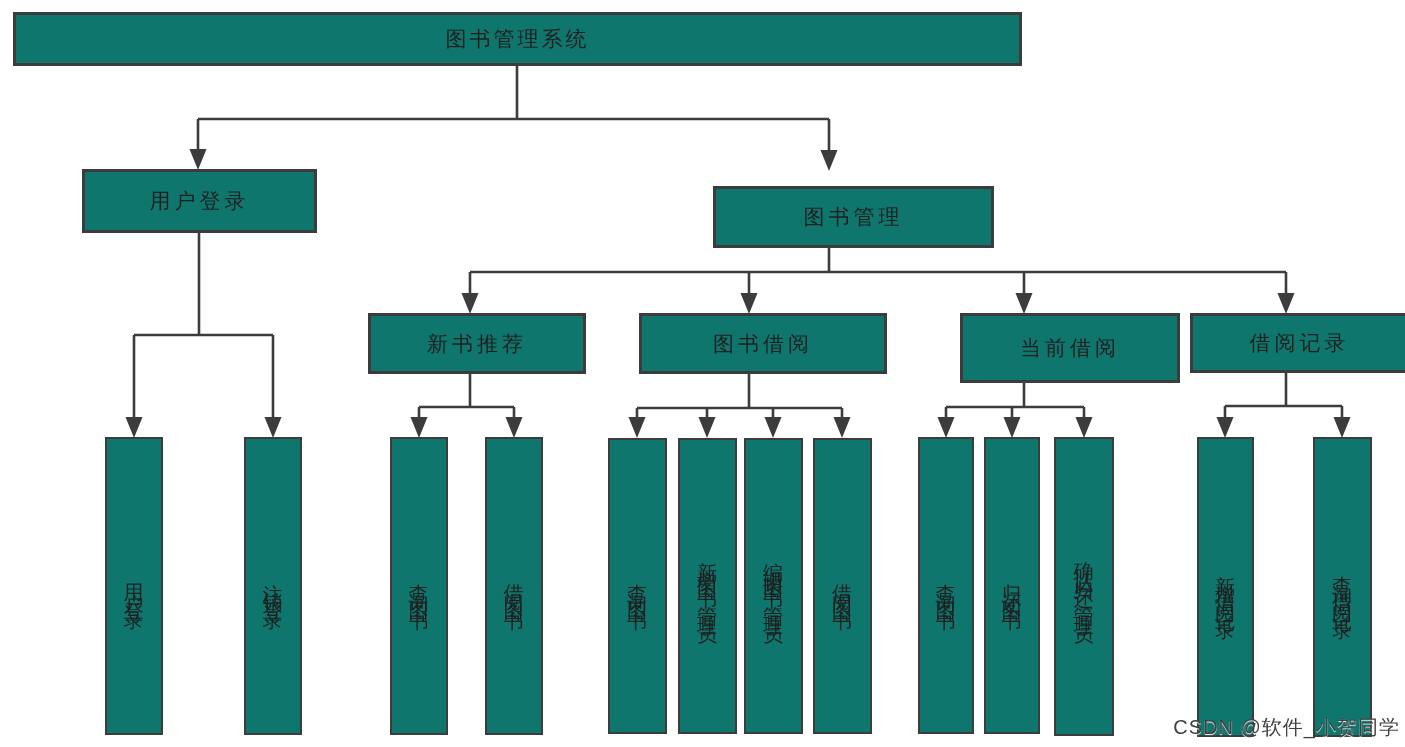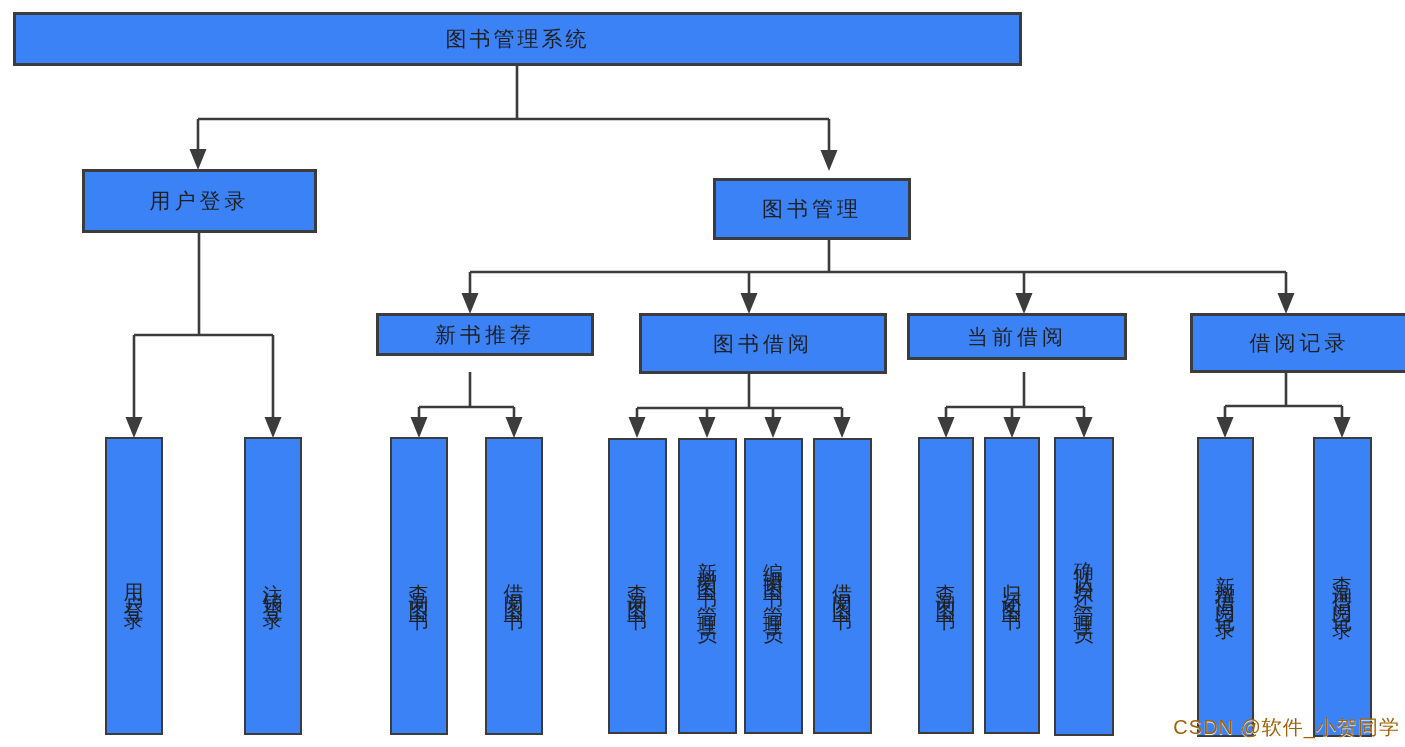--- a/index.html
+++ b/index.html
@@ -2,36 +2,36 @@
 <html><head>
 <meta charset="utf-8">
 <style>
   html,body{margin:0;padding:0;background:#ffffff;}
   .canvas{
     position:relative;width:1405px;height:747px;background:#ffffff;
     font-family:"Liberation Sans","DejaVu Sans",sans-serif;overflow:hidden;
   }
   .wires{position:absolute;left:0;top:0;width:1405px;height:747px;pointer-events:none;}
   .node{
-    position:absolute;box-sizing:border-box;background:#3b82f6;
+    position:absolute;box-sizing:border-box;background:#0f766e;
     border:3px solid #3c3c3c;color:#1f1f1f;
     display:flex;align-items:center;justify-content:center;
     z-index:2;
   }
   .h-node{font-size:21px;letter-spacing:4px;white-space:nowrap;}
   .root-node{font-size:21px;letter-spacing:3px;}
   .leaf{border-width:2px;}
   .leaf span{
     writing-mode:vertical-rl;
     font-size:20px;line-height:1;letter-spacing:9px;
     color:#1f1f1f;
   }
   .watermark{
     position:absolute;right:5px;top:714px;z-index:6;
-    font-size:20px;color:#a16207;letter-spacing:1px;white-space:nowrap;
+    font-size:20px;color:#404040;letter-spacing:1px;white-space:nowrap;
     text-shadow:0 1px 1px #ffffff;
   }
 </style>
 </head>
 <body>
 
 <div class="canvas">
 
   <svg class="wires" viewBox="0 0 1405 747" xmlns="http://www.w3.org/2000/svg">
     <path d="M517 64 V119 M198 119 H829 M198 119 V152 M829 119 V153
@@ -64,31 +64,31 @@
     </g>
   </svg>
 
   <div class="node root-node" style="left:13px;top:12px;width:1009px;height:54px">
     <span>图书管理系统</span>
   </div>
 
   <div class="node h-node" style="left:82px;top:169px;width:235px;height:64px">
     <span>用户登录</span>
   </div>
-  <div class="node h-node" style="left:713px;top:178px;width:198px;height:62px">
+  <div class="node h-node" style="left:713px;top:186px;width:281px;height:62px">
     <span>图书管理</span>
   </div>
 
-  <div class="node h-node" style="left:376px;top:313px;width:218px;height:43px">
+  <div class="node h-node" style="left:368px;top:313px;width:218px;height:61px">
     <span>新书推荐</span>
   </div>
   <div class="node h-node" style="left:639px;top:313px;width:248px;height:61px">
     <span>图书借阅</span>
   </div>
-  <div class="node h-node" style="left:907px;top:313px;width:220px;height:47px">
+  <div class="node h-node" style="left:960px;top:313px;width:220px;height:70px">
     <span>当前借阅</span>
   </div>
   <div class="node h-node" style="left:1190px;top:313px;width:219px;height:60px">
     <span>借阅记录</span>
   </div>
 
   <div class="node leaf" style="left:105px;top:437px;width:58px;height:298px">
     <span>用户登录</span>
   </div>
   <div class="node leaf" style="left:244px;top:437px;width:58px;height:298px">

